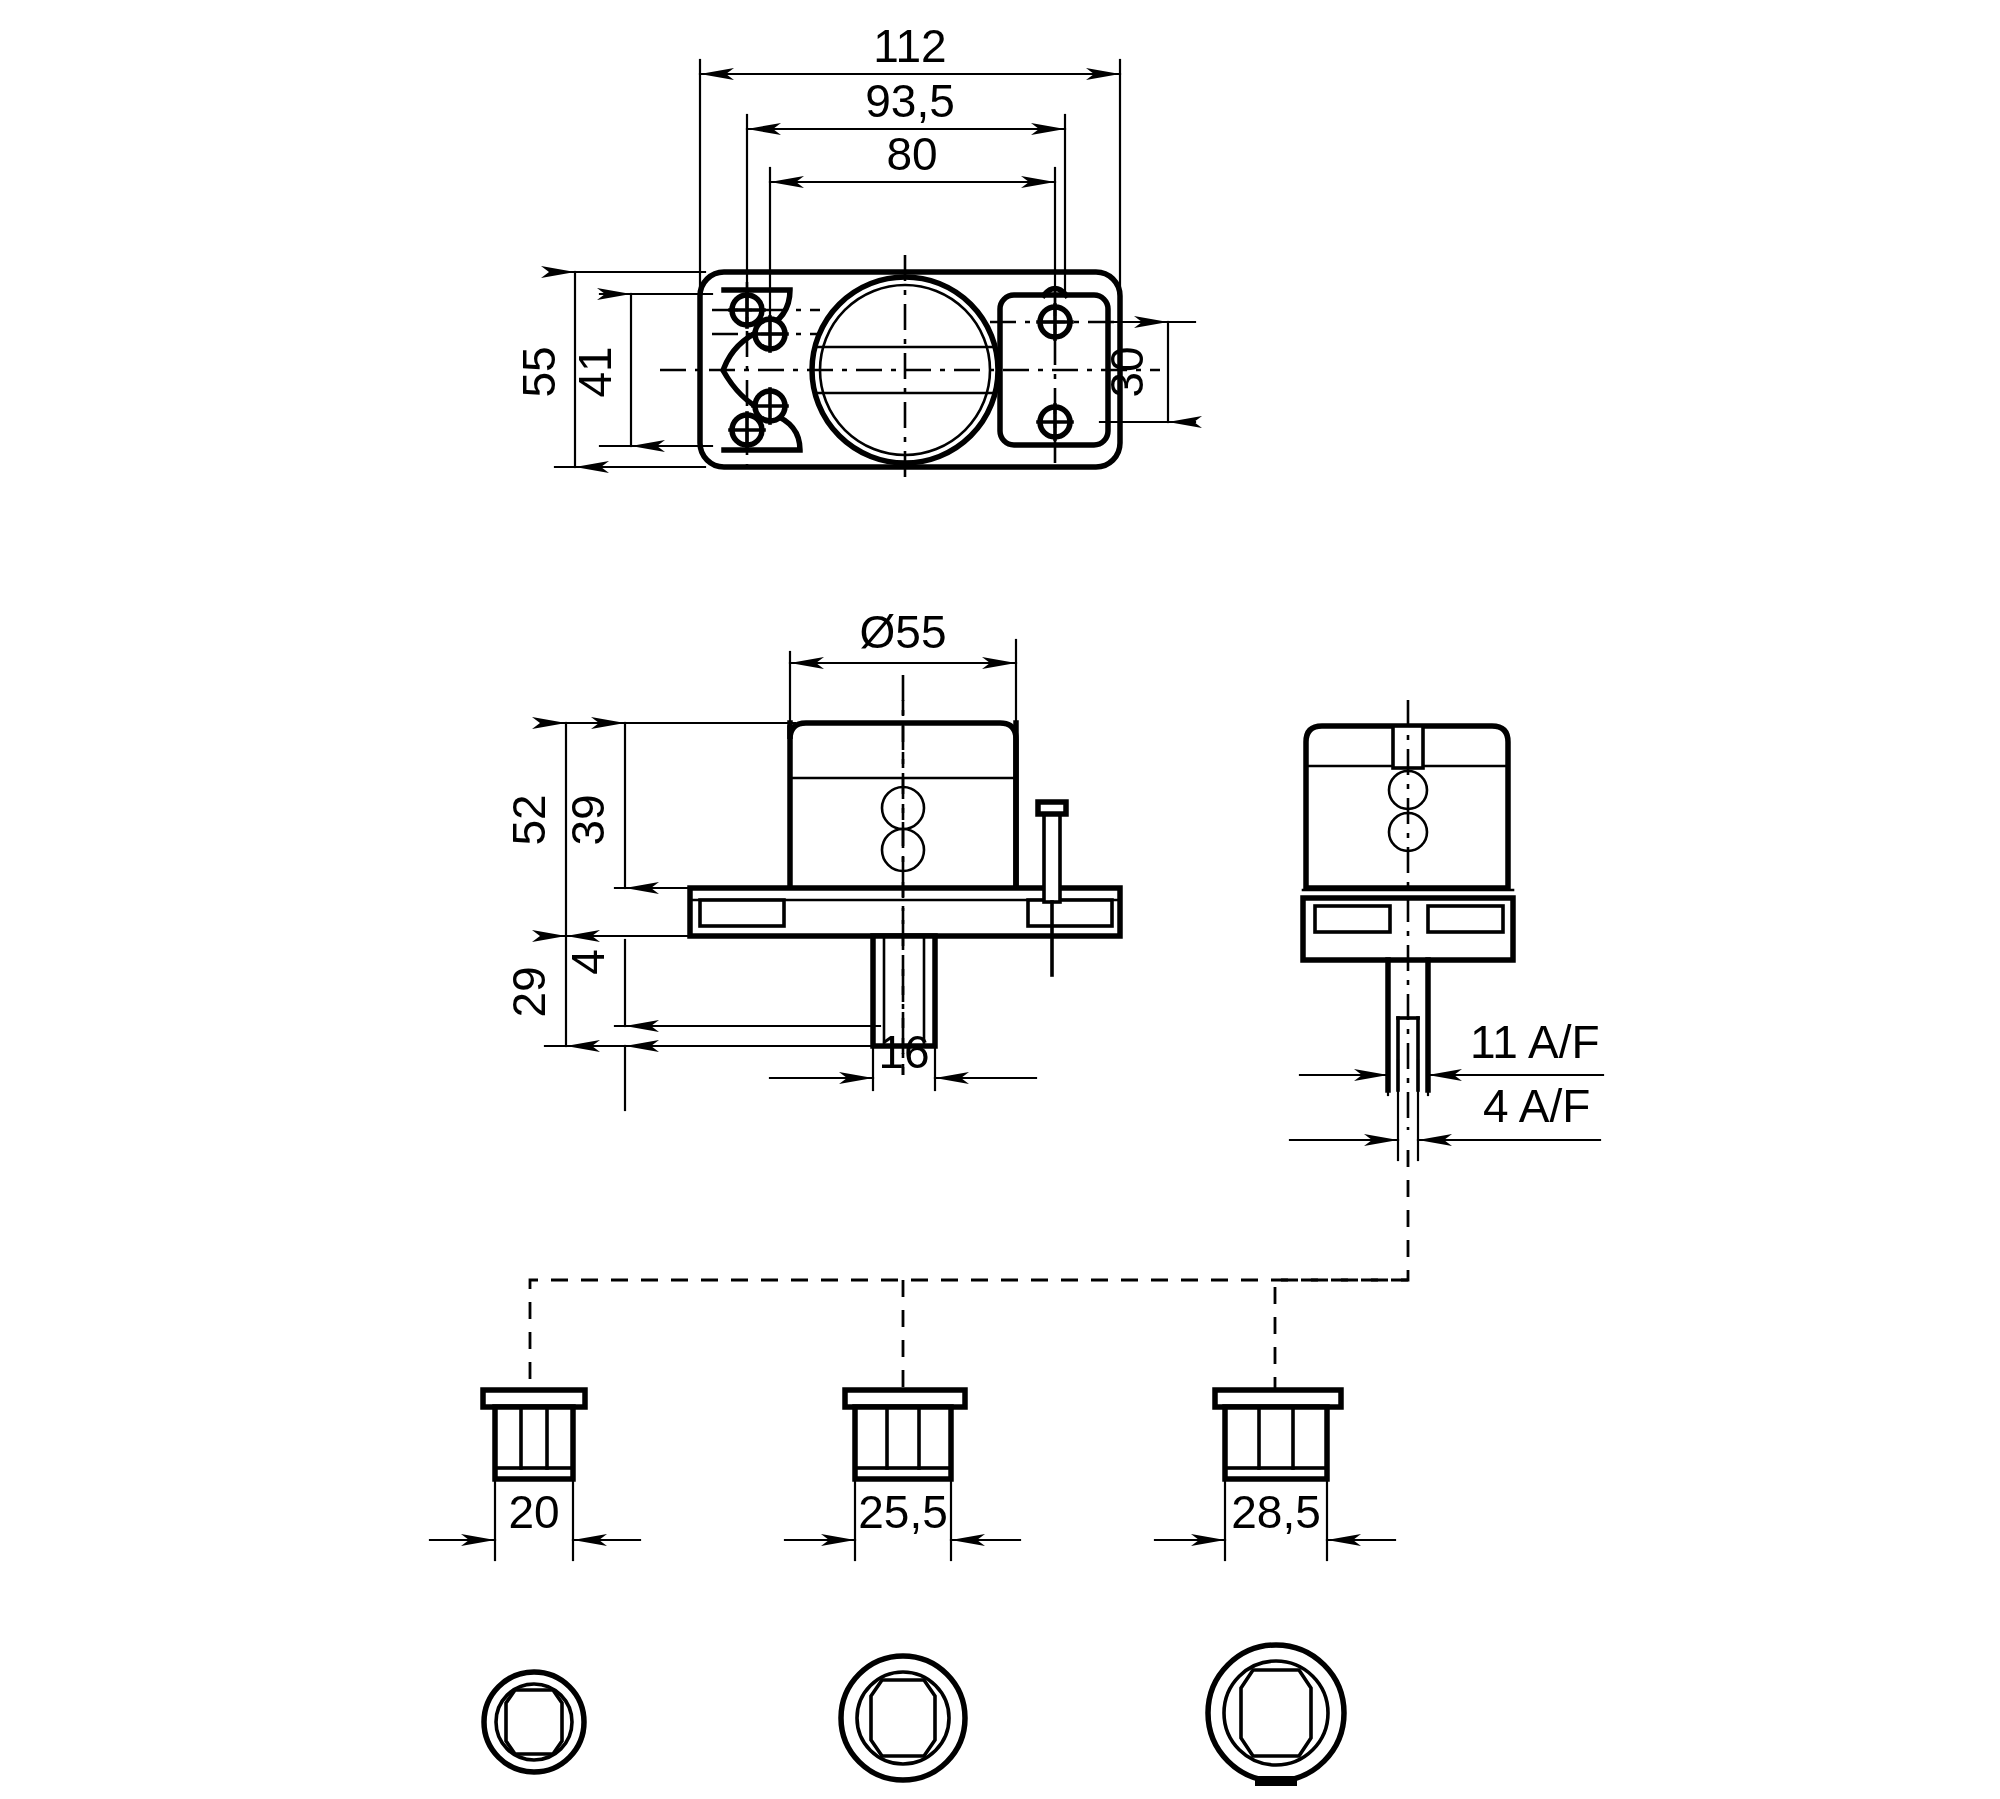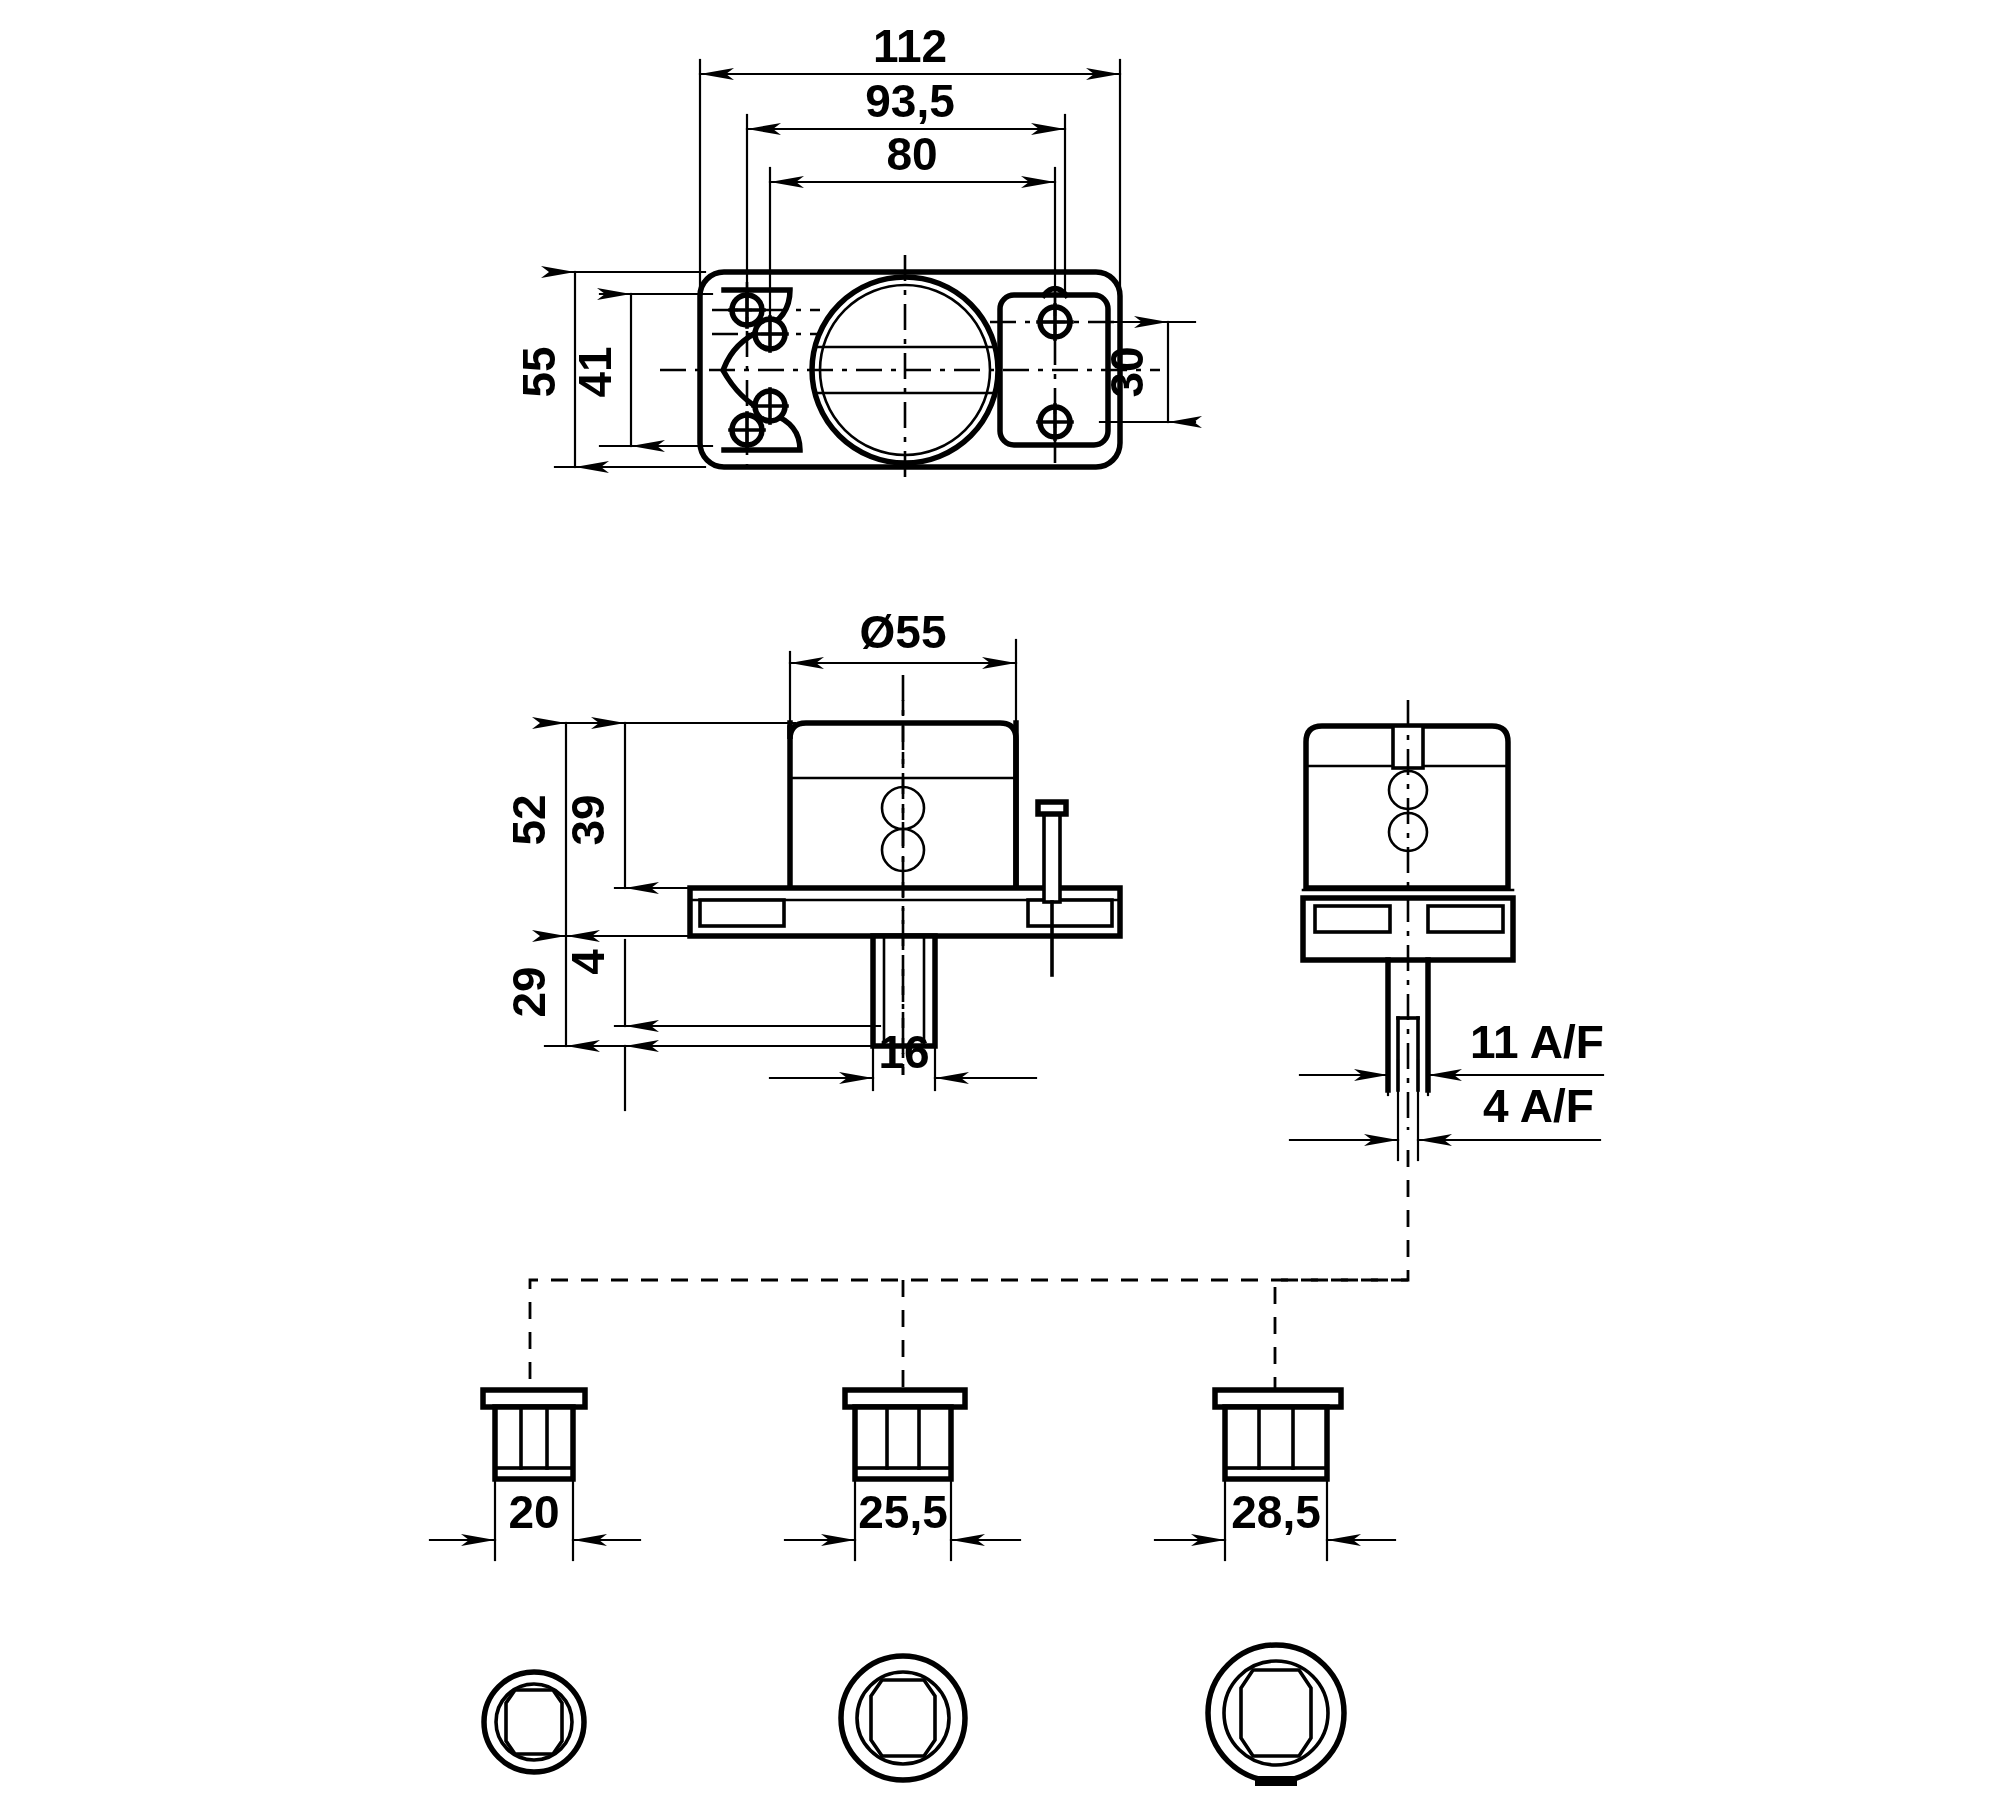--- a/index.html
+++ b/index.html
@@ -9,21 +9,20 @@
   }
   body {
     font-family: "Liberation Sans", sans-serif;
   }
   #sheet {
     position: relative;
     width: 2000px;
     height: 1799px;
     background: #ffffff;
     overflow: hidden;
-    font-weight: bold;
   }
   svg#drawing {
     display: block;
     width: 2000px;
     height: 1799px;
   }
   .dimtext {
     font-family: "Liberation Sans", sans-serif;
     font-size: 46px;
     fill: #000000;

